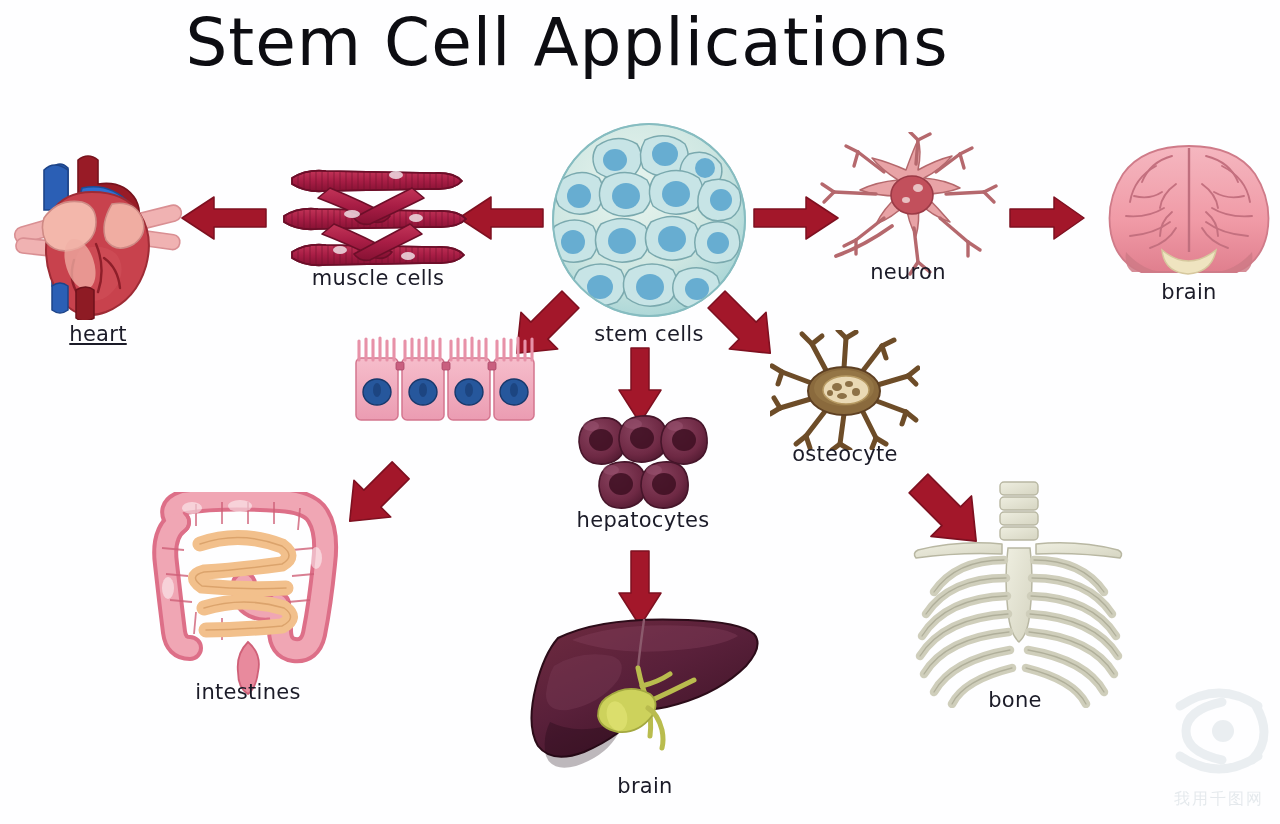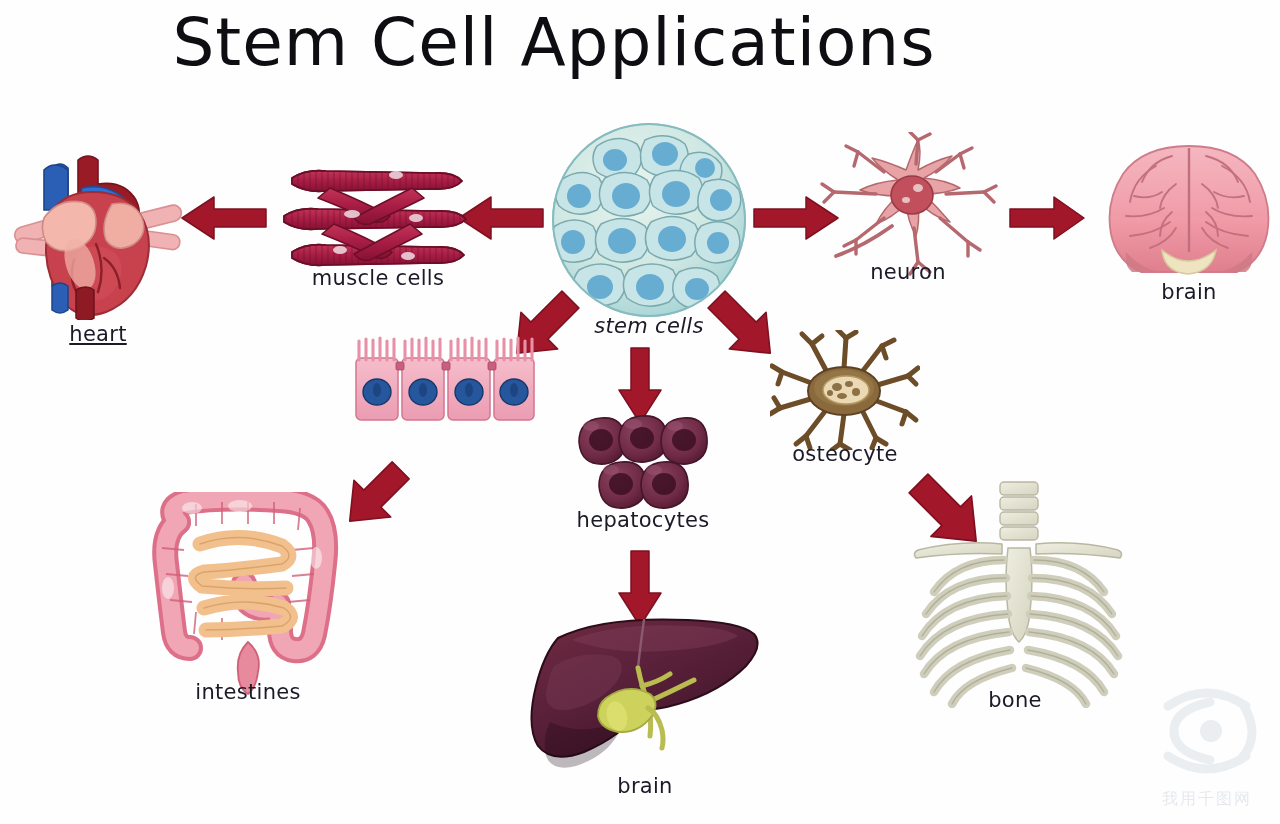--- a/index.html
+++ b/index.html
@@ -19,38 +19,39 @@
     position: absolute;
     left: 0; top: 8px;
     width: 1108px;
     text-align: center;
     font-family: "DejaVu Sans", sans-serif;
     font-size: 66px;
     font-weight: 400;
     letter-spacing: 1px;
     color: #0d0d12;
     line-height: 1.05;
+    padding-left: 13px;
   }
   .node { position: absolute; }
   .art  { position: absolute; left: 0; top: 0; }
   .label {
     position: absolute;
     width: 100%;
     text-align: center;
     font-family: "DejaVu Sans", sans-serif;
     font-size: 21px;
     font-weight: 400;
     color: #1b1b28;
     letter-spacing: 0.3px;
     white-space: nowrap;
   }
   .arrow { position: absolute; }
   #watermark {
     position: absolute;
-    right: 14px;
+    right: 2px;
     bottom: 10px;
     width: 118px;
     height: 142px;
     opacity: 0.5;
   }
   #wm-text {
     position: absolute;
     left: 0; bottom: 4px;
     width: 118px;
     text-align: center;
@@ -160,21 +161,21 @@
           <ellipse cx="73" cy="121" rx="14" ry="13"></ellipse>
           <ellipse cx="123" cy="119" rx="14" ry="13"></ellipse>
           <ellipse cx="169" cy="123" rx="11" ry="11"></ellipse>
           <ellipse cx="51" cy="167" rx="13" ry="12"></ellipse>
           <ellipse cx="101" cy="167" rx="14" ry="13"></ellipse>
           <ellipse cx="148" cy="169" rx="12" ry="11"></ellipse>
         </g>
       </g>
       <circle cx="100" cy="100" r="96" fill="none" stroke="#86bcc0" stroke-width="2"></circle>
     </svg>
-    <div class="label" style="top:194px;font-style:italic;">stem cells</div>
+    <div class="label" style="top:202px;">stem cells</div>
   </div>
 
   <div class="node" style="left:8px; top:140px; width:180px; height:200px;">
     <svg class="art" width="180" height="180" viewBox="0 0 180 180">
 
       <g fill="#f0b2b2" stroke="#d98f93" stroke-width="1.6" stroke-linejoin="round">
         <rect x="6" y="82" width="52" height="16" rx="8" transform="rotate(-16 32 90)"></rect>
         <rect x="8" y="100" width="50" height="15" rx="7" transform="rotate(6 33 107)"></rect>
         <rect x="118" y="70" width="56" height="16" rx="8" transform="rotate(-14 146 78)"></rect>
         <rect x="120" y="92" width="52" height="15" rx="7" transform="rotate(8 146 99)"></rect>

